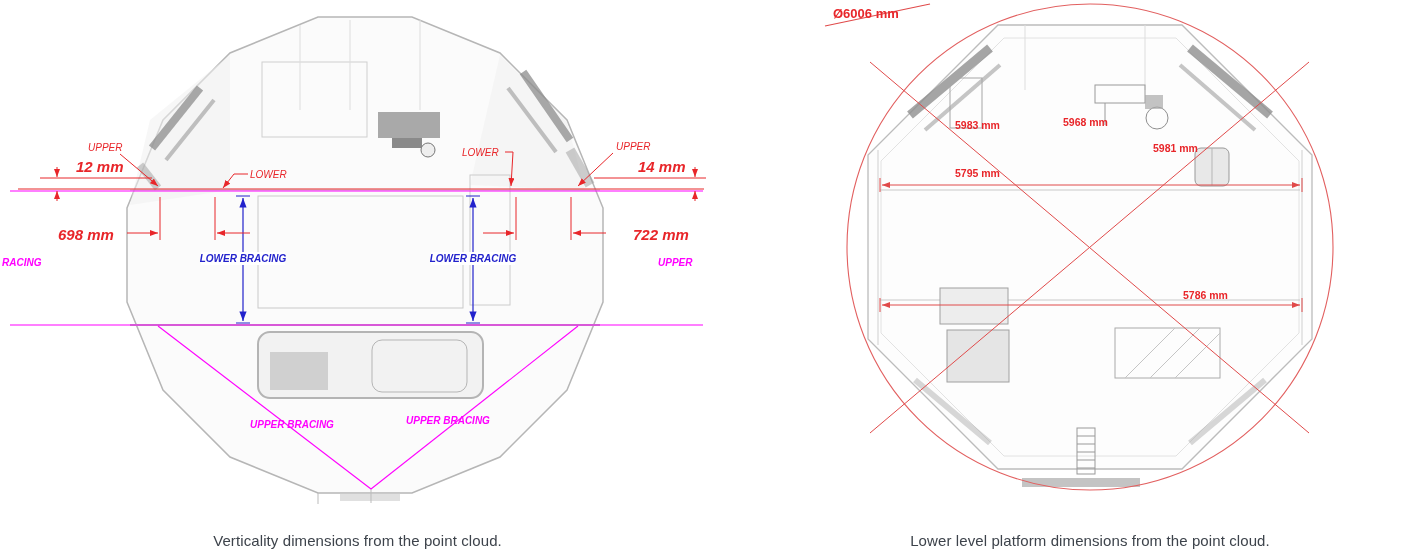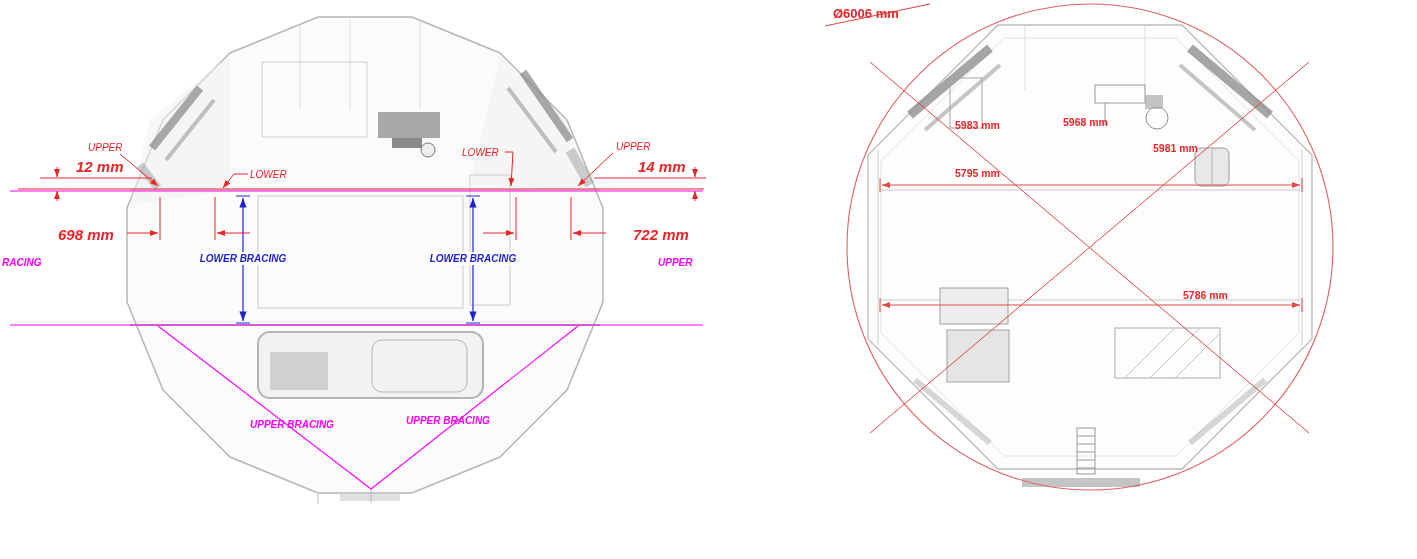--- a/index.html
+++ b/index.html
@@ -197,14 +197,16 @@
 
       <text x="58" y="18" class="red-dia">Ø6006 mm</text>
       <text x="180" y="129" class="red-dim">5983 mm</text>
       <text x="288" y="126" class="red-dim">5968 mm</text>
       <text x="378" y="152" class="red-dim">5981 mm</text>
       <text x="180" y="177" class="red-dim">5795 mm</text>
       <text x="408" y="299" class="red-dim">5786 mm</text>
     </svg>
   </div>
 
+  <div class="caption caption-left">Verticality dimensions from the point cloud.</div>
+  <div class="caption caption-right">Lower level platform dimensions from the point cloud.</div>
 
 </div>
 
 </body></html>

